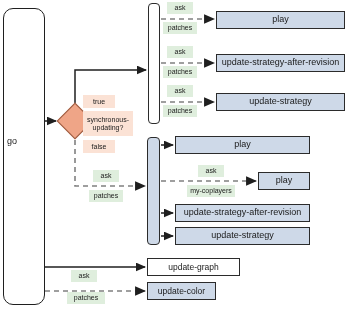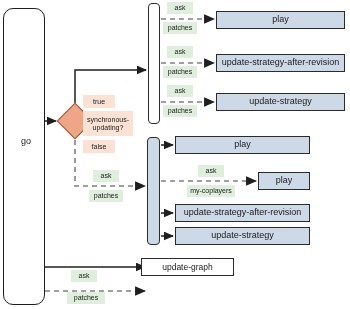--- a/index.html
+++ b/index.html
@@ -55,21 +55,21 @@
     <path d="M161,236 L173,236" stroke="#1f1f1f" stroke-width="1.5" fill="none" marker-end="url(#ah)"></path>
 
     <path d="M161,181 L256,181" stroke="#808080" stroke-width="1.6" fill="none" stroke-dasharray="5,4" marker-end="url(#ahg)"></path>
 
     <path d="M45,267 L145,267" stroke="#1f1f1f" stroke-width="1.5" fill="none" marker-end="url(#ah)"></path>
 
     <path d="M45,291 L145,291" stroke="#808080" stroke-width="1.6" fill="none" stroke-dasharray="5,4" marker-end="url(#ahg)"></path>
   </svg>
 
   <div class="golife" style="left:3px;top:8px;width:42px;height:297px;"></div>
-  <div class="golabel" style="left:3px;top:136px;width:18px;font-size:9px;padding-left:14px;">go</div>
+  <div class="golabel" style="left:3px;top:136px;width:18px;font-size:9px;">go</div>
 
   <div class="diamond" style="left:62px;top:108px;width:26px;height:26px;"></div>
   <div class="tag peach" style="left:83px;top:95px;width:32px;height:13px;font-size:7px;">true</div>
   <div class="tag peach" style="left:83px;top:111px;width:50px;height:25px;font-size:7px;flex-direction:column;">synchronous-updating?</div>
   <div class="tag peach" style="left:83px;top:140px;width:32px;height:13px;font-size:7px;">false</div>
 
   <div class="bar white" style="left:148px;top:3px;width:12px;height:121px;"></div>
   <div class="bar blue" style="left:147px;top:137px;width:13px;height:108px;"></div>
 
   <div class="tag green" style="left:167px;top:2px;width:26px;height:12px;font-size:7px;">ask</div>
@@ -97,16 +97,17 @@
   <div class="node blue" style="left:216px;top:93px;width:129px;height:18px;font-size:9px;">update-strategy</div>
 
   <div class="node blue" style="left:175px;top:136px;width:135px;height:18px;font-size:9px;">play</div>
 
   <div class="node blue" style="left:258px;top:172px;width:52px;height:18px;font-size:9px;">play</div>
 
   <div class="node blue" style="left:175px;top:204px;width:135px;height:18px;font-size:9px;">update-strategy-after-revision</div>
 
   <div class="node blue" style="left:175px;top:227px;width:135px;height:18px;font-size:9px;">update-strategy</div>
 
-  <div class="node white" style="left:141px;top:258px;width:93px;height:18px;font-size:8.5px;">update-graph</div>
+  <div class="node white" style="left:147px;top:258px;width:93px;height:18px;font-size:8.5px;">update-graph</div>
 
+  <div class="node blue" style="left:147px;top:282px;width:69px;height:18px;font-size:8.5px;">update-color</div>
 
 </div>
 
 </body></html>

